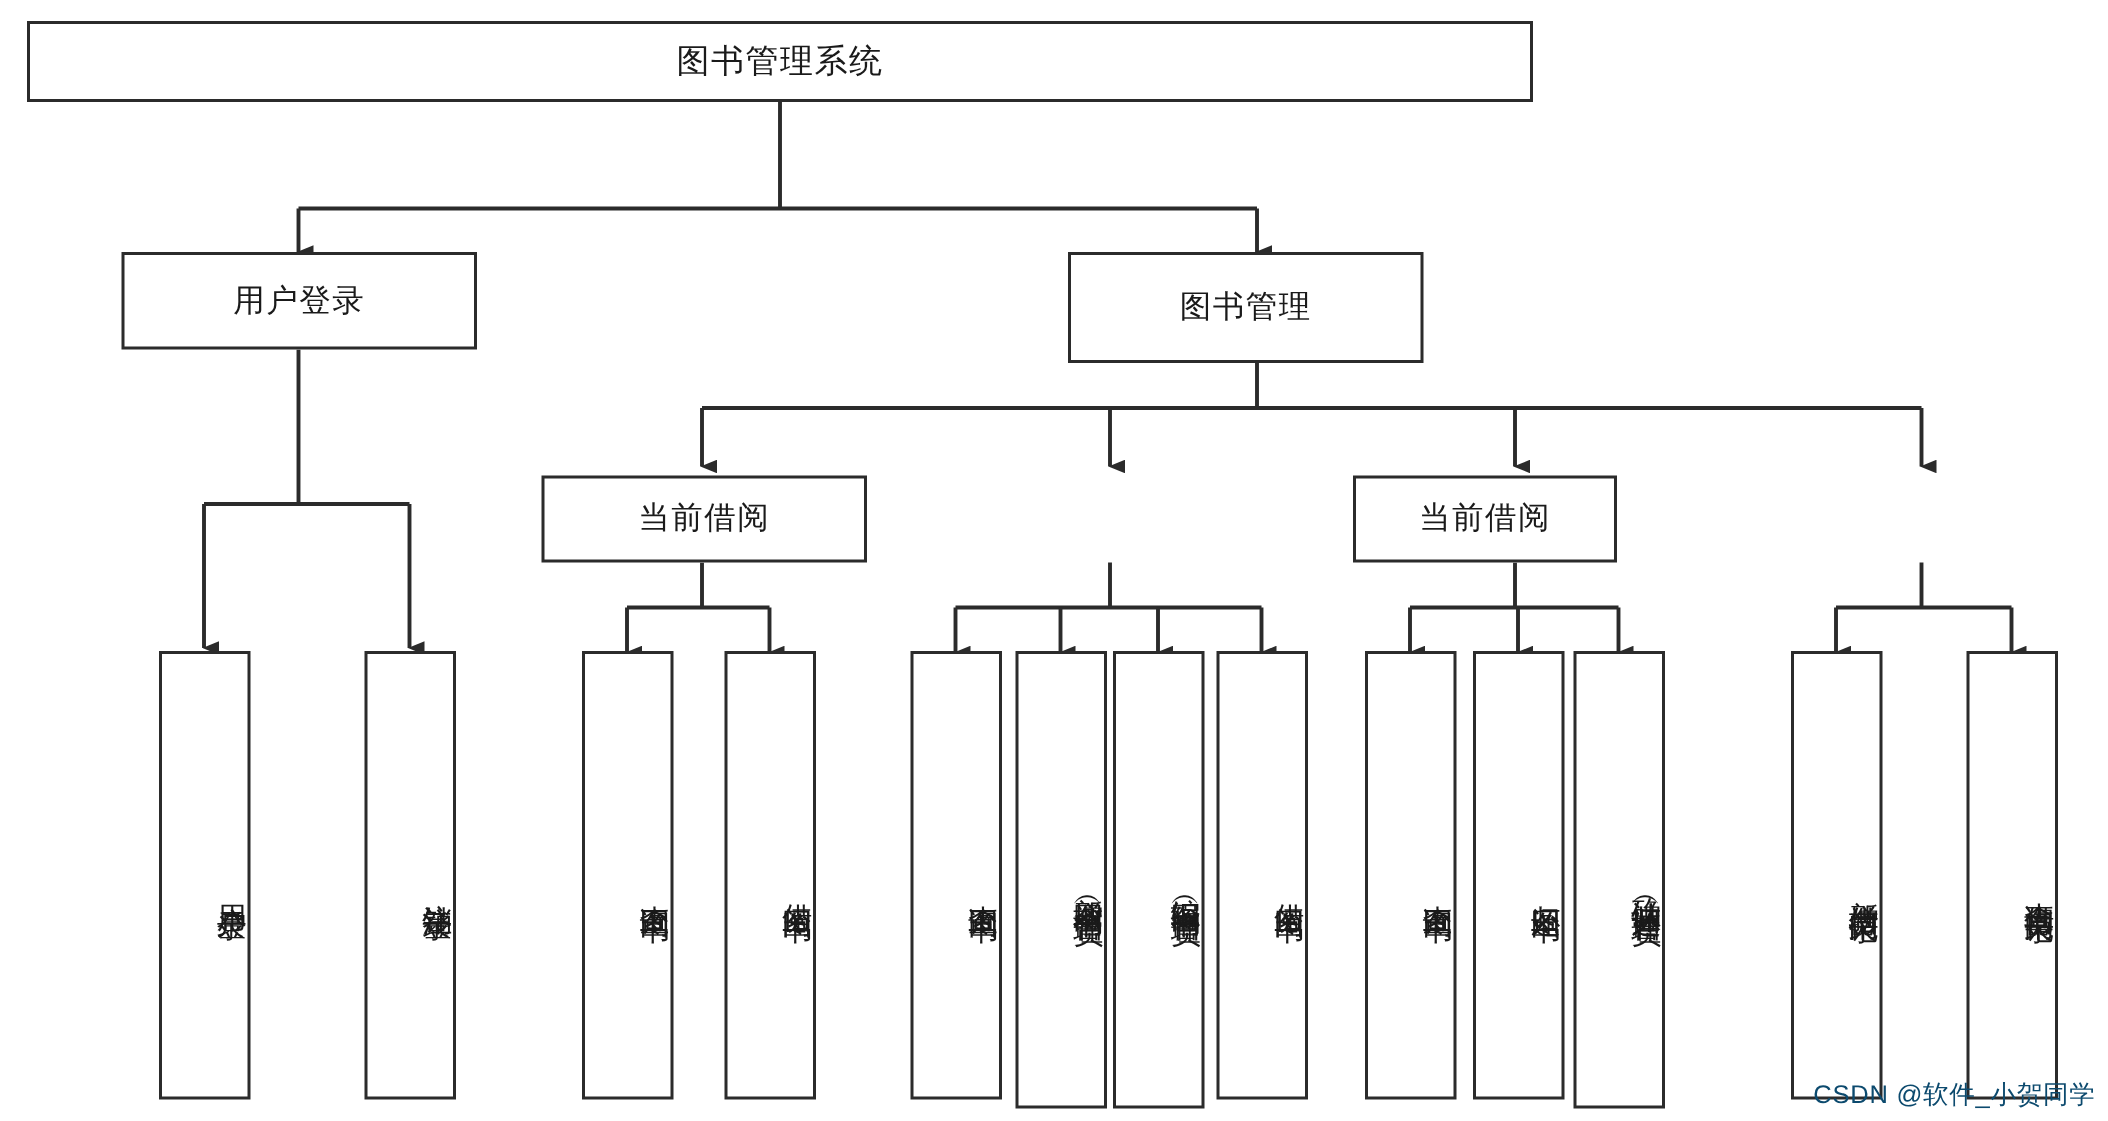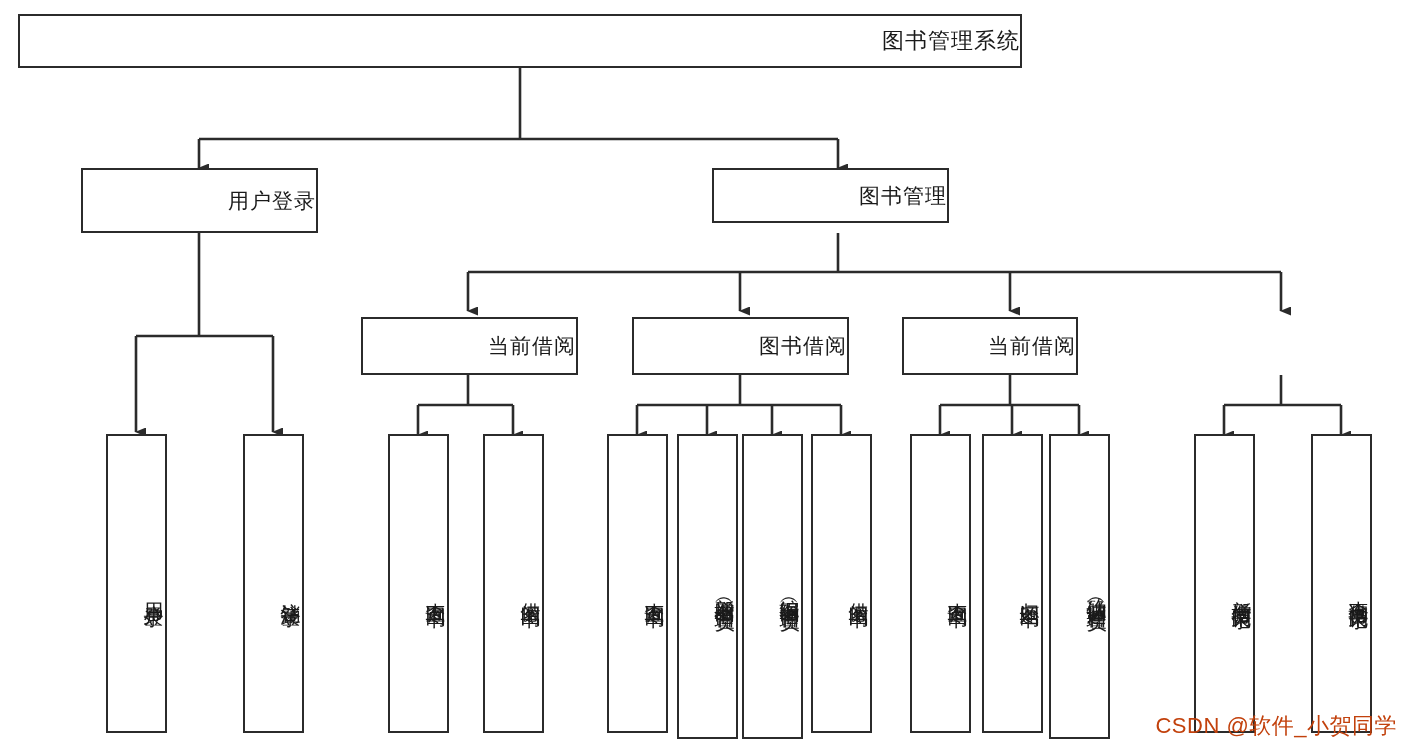--- a/index.html
+++ b/index.html
@@ -34,21 +34,20 @@
     display: flex;
     align-items: center;
     justify-content: center;
     color: #1a1a1a;
   }
   .node-h {
     font-size: 21px;
     letter-spacing: 1px;
     line-height: 1.2;
     white-space: nowrap;
-    justify-content: flex-end;
   }
   .node-root {
     font-size: 22px;
   }
   .node-v {
     writing-mode: vertical-rl;
     text-orientation: upright;
     align-items: flex-start;
     justify-content: center;
     padding-top: 14px;
@@ -58,22 +57,22 @@
   }
   .node-v .vlabel {
     writing-mode: vertical-rl;
     text-orientation: upright;
     display: block;
   }
   .watermark {
     position: absolute;
     right: 8px;
     bottom: 6px;
-    font-size: 22px;
-    color: #c2410c;
+    font-size: 17px;
+    color: #0c4a6e;
     letter-spacing: 0.5px;
     white-space: nowrap;
     user-select: none;
   }
 </style>
 </head>
 <body>
 
 <div id="diagram-root">
 
@@ -127,29 +126,26 @@
     </g>
   </svg>
 
   <div class="node node-h node-root" style="left:18px; top:14px; width:1004px; height:54px;">
     <span>图书管理系统</span>
   </div>
 
   <div class="node node-h" style="left:81px; top:168px; width:237px; height:65px;">
     <span>用户登录</span>
   </div>
-  <div class="node node-h" style="left:712px; top:168px; width:237px; height:55px;">
+  <div class="node node-h" style="left:712px; top:168px; width:237px; height:74px;">
     <span>图书管理</span>
   </div>
 
   <div class="node node-h" style="left:361px; top:317px; width:217px; height:58px;">
     <span>当前借阅</span>
-  </div>
-  <div class="node node-h" style="left:632px; top:317px; width:217px; height:58px;">
-    <span>图书借阅</span>
   </div>
   <div class="node node-h" style="left:902px; top:317px; width:176px; height:58px;">
     <span>当前借阅</span>
   </div>
 
   <div class="node node-v" style="left:106px; top:434px; width:61px; height:299px;">
     <span class="vlabel">用户登录</span>
   </div>
   <div class="node node-v" style="left:243px; top:434px; width:61px; height:299px;">
     <span class="vlabel">注销登录</span>

